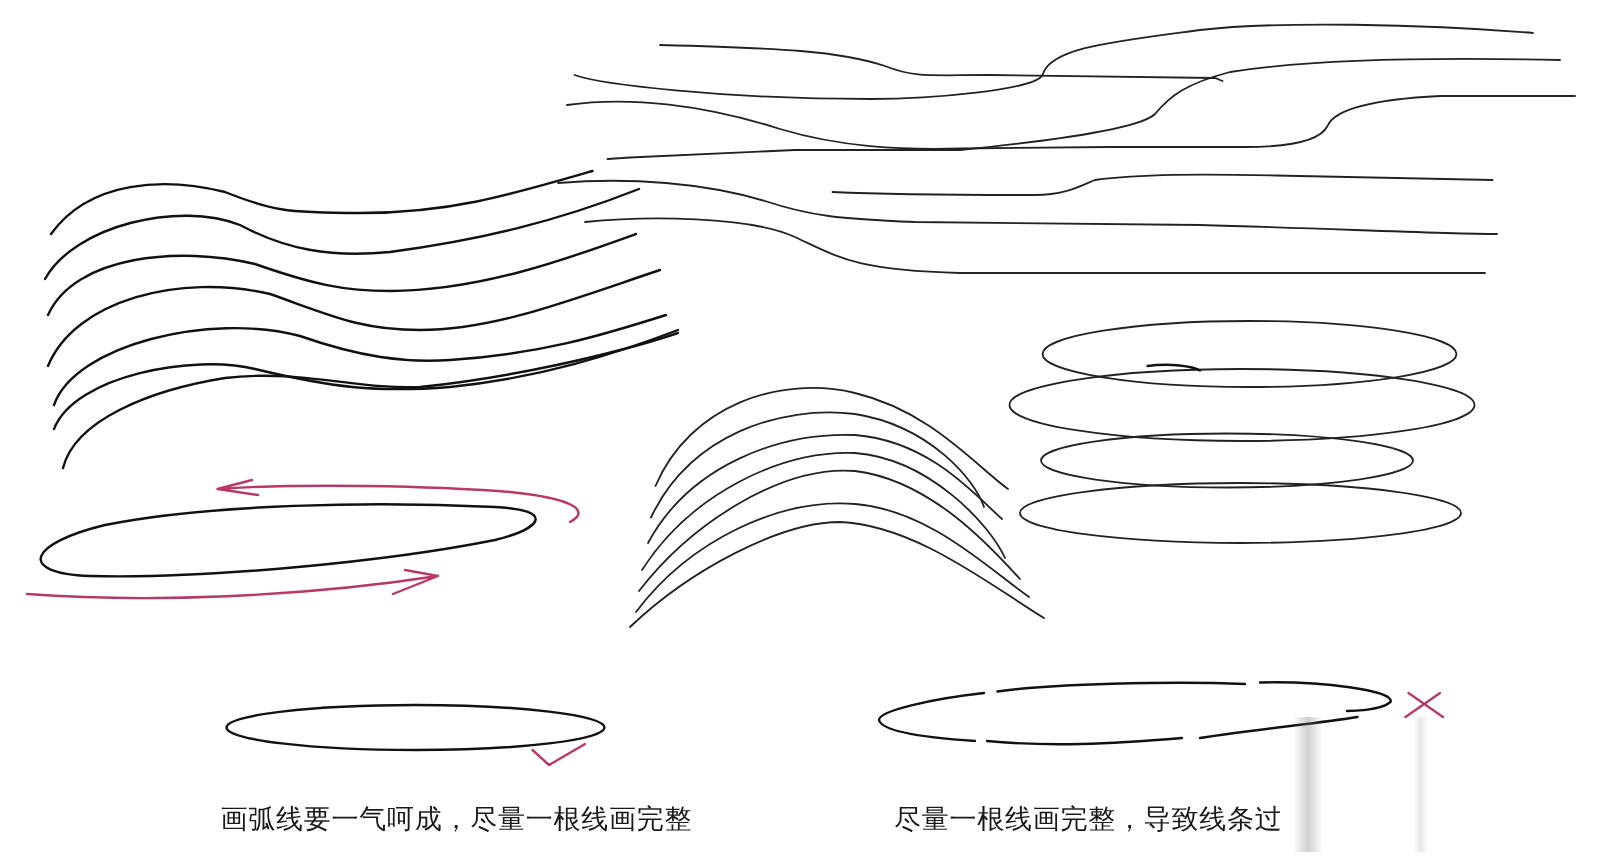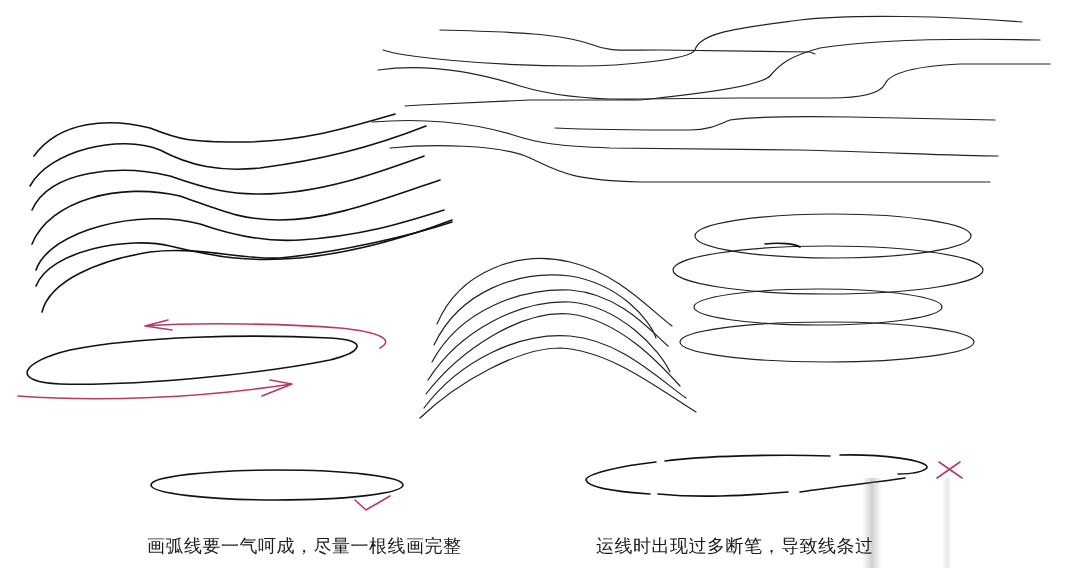--- a/index.html
+++ b/index.html
@@ -74,13 +74,13 @@
     <path class="stroke" d="M840 455 C880 454, 930 460, 927 468 C920 474, 900 474, 898 474"></path>
     <path class="stroke" d="M658 494 C700 498, 740 496, 788 492"></path>
     <path class="stroke" d="M800 492 C840 486, 880 482, 905 478"></path>
     <path class="stroke-red" stroke="#b83a62" d="M939 462 L962 478 M960 462 L937 478"></path>
   </g>
 </svg>
 
 <div class="fade"></div>
 
 <div id="caption-left" class="caption">画弧线要一气呵成，尽量一根线画完整</div>
-<div id="caption-right" class="caption">运线时出现过多断笔，导致线条过</div>
+<div id="caption-right" class="caption">尽量一根线画完整，导致线条过</div>
 
 </body></html>

